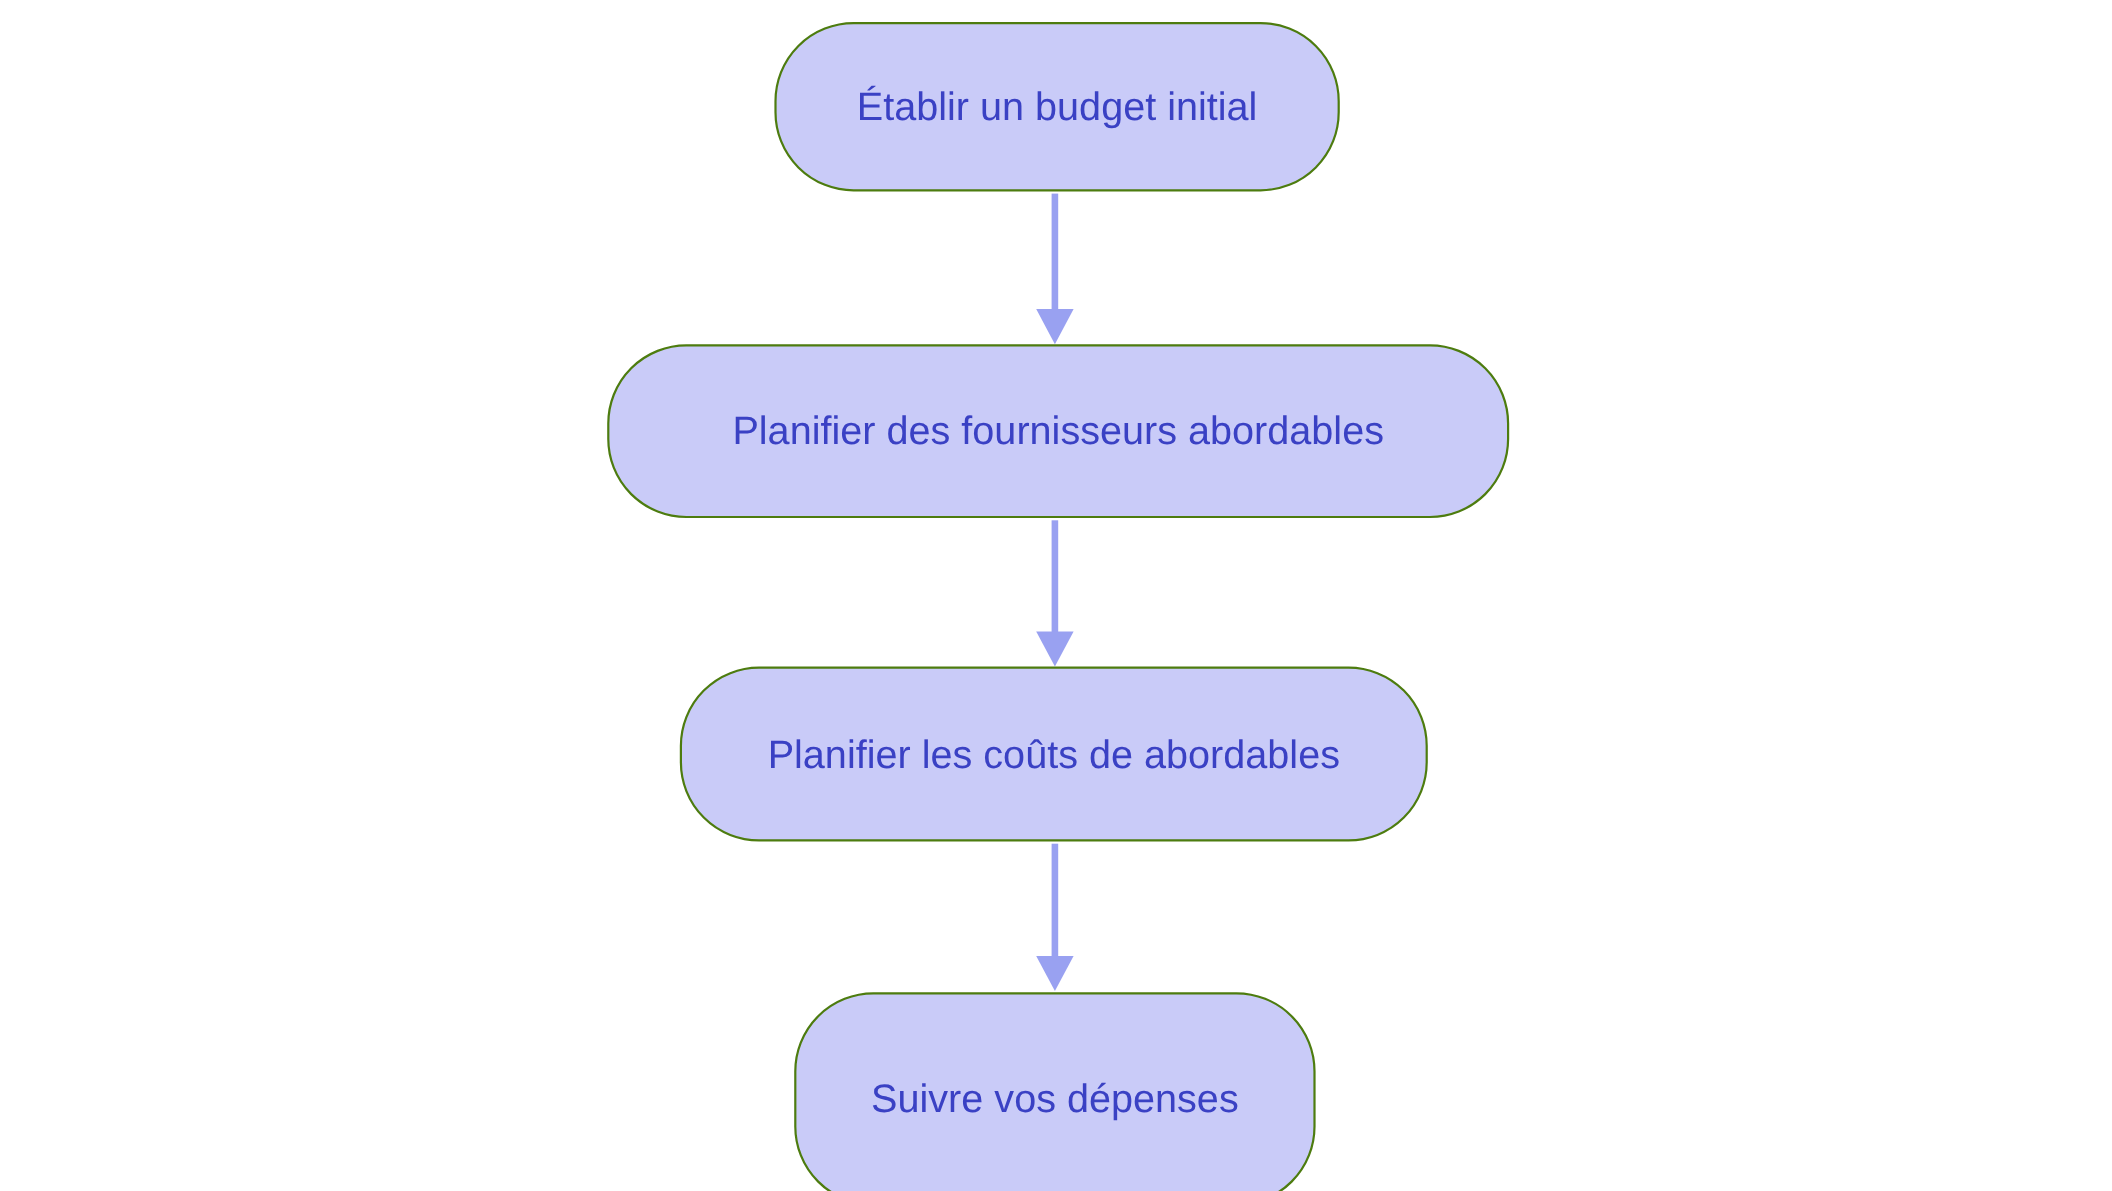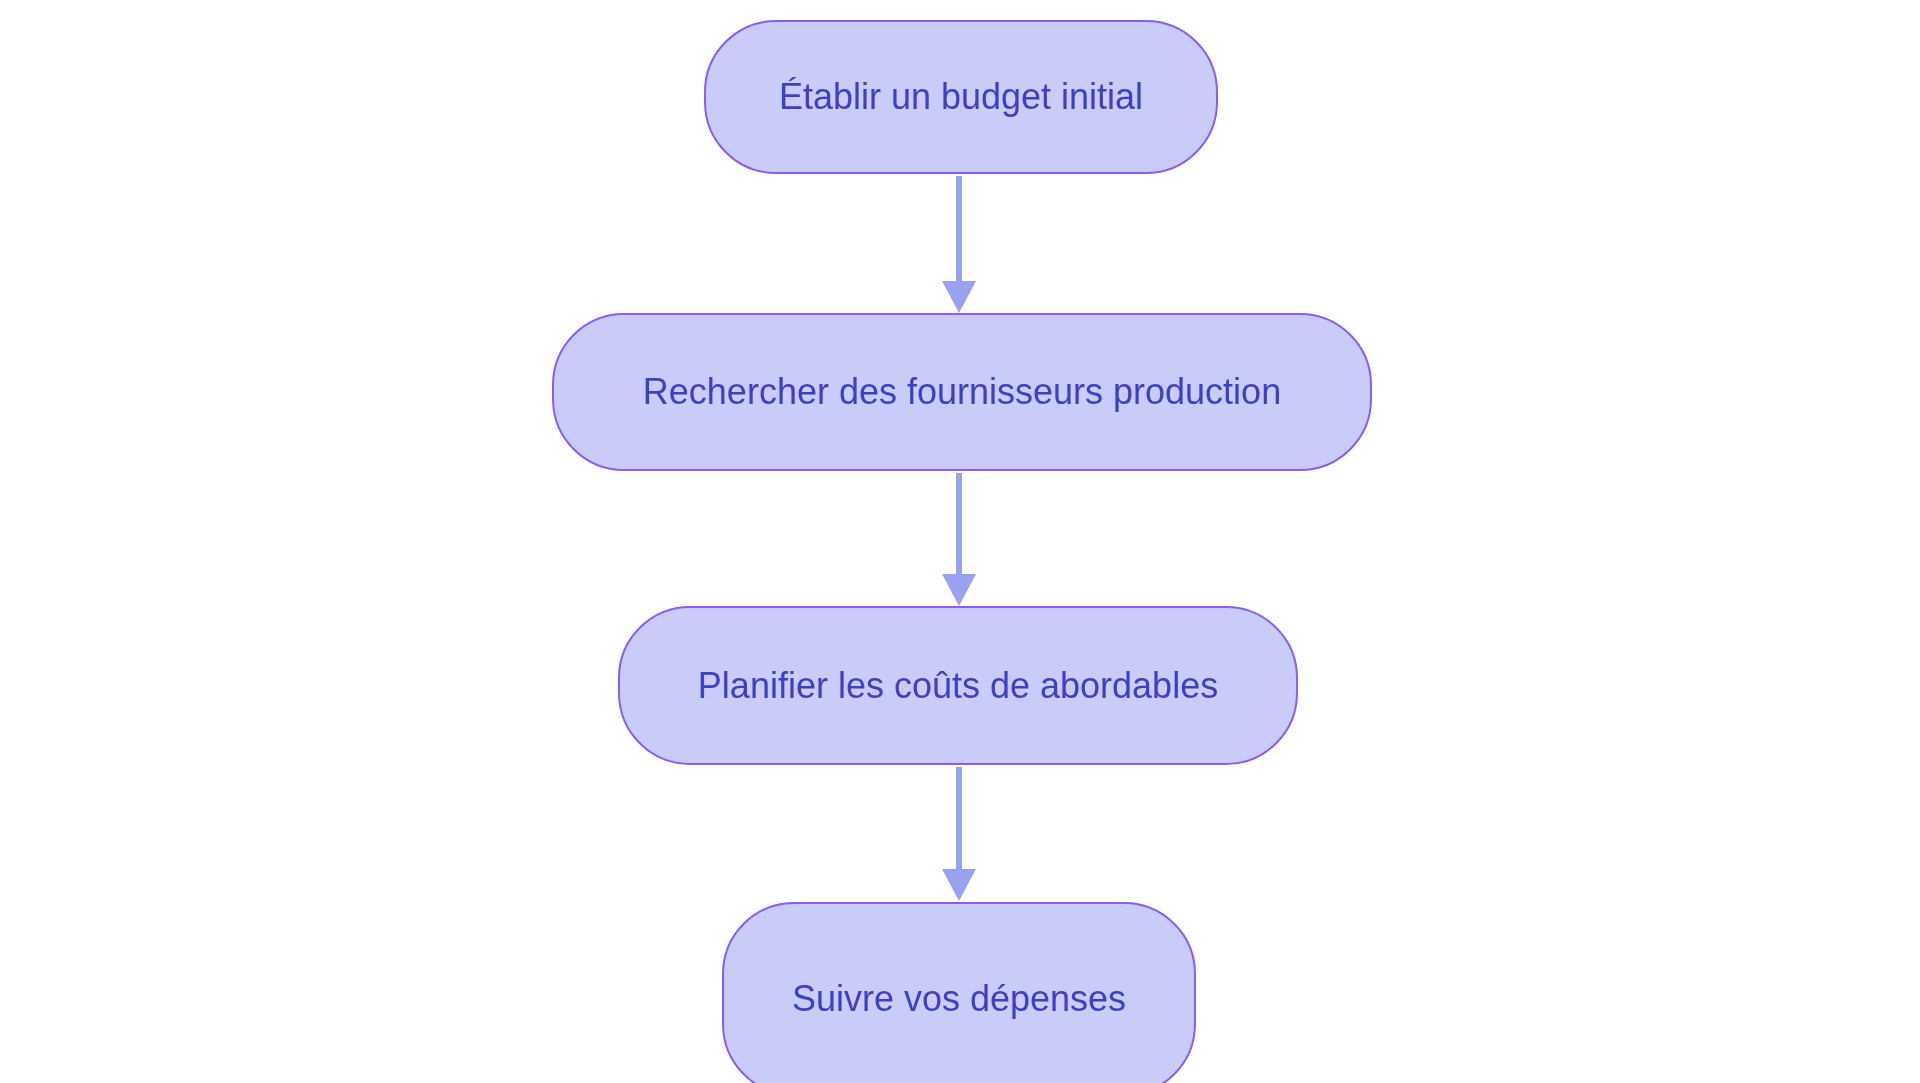--- a/index.html
+++ b/index.html
@@ -12,21 +12,21 @@
     position: relative;
     width: 1920px;
     height: 1083px;
     background: #ffffff;
     overflow: hidden;
   }
   .node {
     position: absolute;
     box-sizing: border-box;
     background: #c9cbf8;
-    border: 2px solid #8b5cf6;
+    border: 2px solid #4d7c0f;
     border-radius: 72px;
     display: flex;
     align-items: center;
     justify-content: center;
     text-align: center;
   }
   .node .label {
     color: #3a41c4;
     font-size: 36px;
     line-height: 1.2;
@@ -69,21 +69,21 @@
   <div class="node node-1">
     <span class="label">Établir un budget initial</span>
   </div>
 
   <div class="arrow arrow-1">
     <div class="shaft"></div>
     <div class="head"></div>
   </div>
 
   <div class="node node-2">
-    <span class="label">Rechercher des fournisseurs production</span>
+    <span class="label">Planifier des fournisseurs abordables</span>
   </div>
 
   <div class="arrow arrow-2">
     <div class="shaft"></div>
     <div class="head"></div>
   </div>
 
   <div class="node node-3">
     <span class="label">Planifier les coûts de abordables</span>
   </div>

